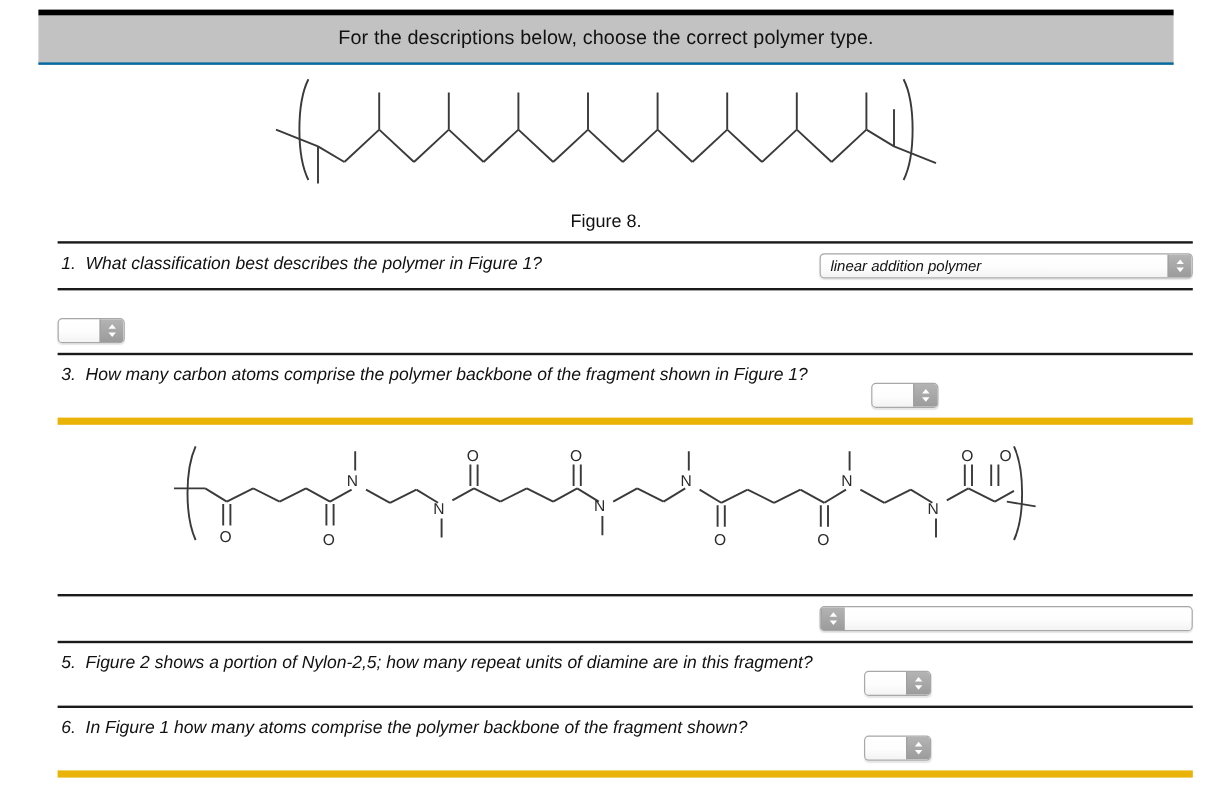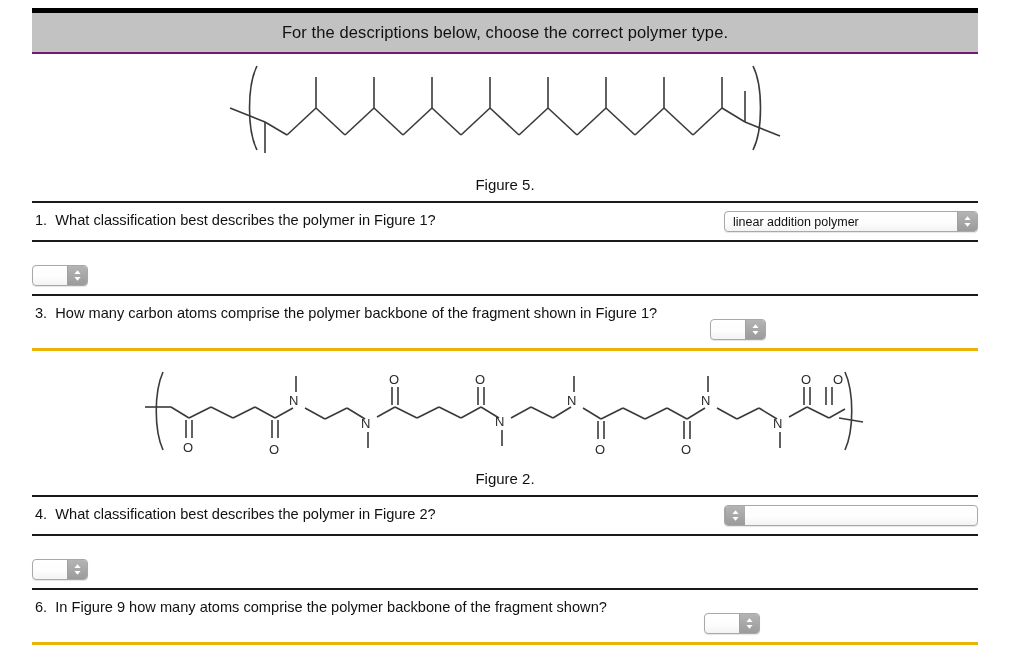--- a/index.html
+++ b/index.html
@@ -31,21 +31,21 @@
   .header-rule-top {
     height: 5px;
     background: #000000;
   }
   .header-bar {
     background: #c2c2c2;
     height: 39px;
     display: flex;
     align-items: center;
     justify-content: center;
-    border-bottom: 2px solid #701a75;
+    border-bottom: 2px solid #0369a1;
     text-align: right;
   }
   .header-title {
     font-size: 16.5px;
     color: #111111;
     letter-spacing: 0.1px;
   }
 
   
   .figure-area {
@@ -60,33 +60,34 @@
     text-align: center;
   }
 
   svg.struct { display: block; margin: 0 auto; }
   svg.struct line, svg.struct path { stroke: #3a3a3a; stroke-width: 1.6; fill: none; }
   svg.struct text { fill: #2b2b2b; font-family: "Liberation Sans", sans-serif; font-size: 13px; }
 
   
   .qtable {
     position: absolute;
-    left: 32px;
+    left: 48px;
     width: 946px;
     border-collapse: collapse;
+    font-style: italic;
   }
   .qrow {
     display: flex;
     align-items: flex-start;
     border-top: 2px solid #1a1a1a;
     min-height: 38px;
     padding: 7px 0 8px 0;
     box-sizing: border-box;
   }
-  .qrow.last { border-bottom: 3px solid #eab308; }
+  .qrow.last { border-bottom: 6px solid #eab308; }
   .qtext {
     flex: 1 1 auto;
     font-size: 14.6px;
     line-height: 1.42;
     color: #111111;
     padding-left: 3px;
     padding-right: 10px;
     max-width: 672px;
   }
   .qctl {
@@ -106,21 +107,21 @@
     box-sizing: border-box;
     border: 1px solid #a8a8a8;
     border-radius: 4px;
     background: linear-gradient(to bottom, #ffffff 0%, #fdfdfd 55%, #f3f3f3 100%);
     box-shadow: 0 1px 1px rgba(0,0,0,0.10);
     font-size: 12.5px;
     color: #111111;
     overflow: hidden;
     cursor: pointer;
   }
-  .sel.wide { width: 254px; }
+  .sel.wide { width: 311px; }
   .sel.narrow { width: 56px; }
   .sel-label {
     padding-left: 8px;
     padding-right: 4px;
     white-space: nowrap;
     overflow: hidden;
     flex: 1 1 auto;
   }
   .sel-arrow {
     flex: 0 0 auto;
@@ -182,21 +183,21 @@
       <line x1="439" y1="50" x2="439" y2="19"></line>
       <line x1="497" y1="50" x2="497" y2="19"></line>
       <line x1="40" y1="64" x2="40" y2="95"></line>
       <line x1="520" y1="64" x2="520" y2="33"></line>
 
       <path d="M 528 8 C 538 28, 538 72, 528 92"></path>
       <line x1="520" y1="64" x2="555" y2="78"></line>
     </svg>
   </div>
   <div class="figure-area" style="top:176px;">
-    <span class="figure-caption">Figure 5.</span>
+    <span class="figure-caption">Figure 8.</span>
   </div>
 
   <div class="qtable" style="top:201px;">
 
     <div class="qrow">
       <div class="qtext">
         <span>1.</span>&nbsp;
         <span>What classification best describes the polymer in Figure 1?</span>
       </div>
       <div class="qctl dropdown-right">
@@ -325,61 +326,58 @@
       <line x1="662" y1="45" x2="684" y2="56"></line>
       <line x1="684" y1="56" x2="700" y2="47"></line>
       <line x1="681" y1="43" x2="681" y2="25"></line>
       <line x1="687" y1="43" x2="687" y2="25"></line>
       <text x="688" y="22">O</text>
 
       <path d="M 700 10 C 709 30, 709 68, 700 88"></path>
       <line x1="694" y1="56" x2="718" y2="60"></line>
     </svg>
   </div>
-  <div class="figure-area" style="top:470px;">
-    <span class="figure-caption">Figure 2.</span>
-  </div>
 
   <div class="qtable" style="top:495px;">
+
+    <div class="qrow">
+      <div class="qctl dropdown-right">
+        <div class="sel wide">
+          <span class="sel-arrow">
+            <svg width="9" height="13" viewBox="0 0 9 13">
+              <path d="M4.5 1.2 L7.6 5.0 L1.4 5.0 Z" fill="#ffffff" stroke="none"></path>
+              <path d="M4.5 11.8 L7.6 8.0 L1.4 8.0 Z" fill="#ffffff" stroke="none"></path>
+            </svg>
+          </span>
+        </div>
+      </div>
+    </div>
 
     <div class="qrow">
       <div class="qtext">
-        <span>4.</span>&nbsp;
-        <span>What classification best describes the polymer in Figure 2?</span>
-      </div>
-      <div class="qctl dropdown-right">
-        <div class="sel wide">
-          <span class="sel-arrow">
-            <svg width="9" height="13" viewBox="0 0 9 13">
-              <path d="M4.5 1.2 L7.6 5.0 L1.4 5.0 Z" fill="#ffffff" stroke="none"></path>
-              <path d="M4.5 11.8 L7.6 8.0 L1.4 8.0 Z" fill="#ffffff" stroke="none"></path>
-            </svg>
-          </span>
-        </div>
-      </div>
-    </div>
-
-    <div class="qrow">
+        <span>5.</span>&nbsp;
+        <span>Figure 2 shows a portion of Nylon-2,5; how many repeat units of diamine are in this fragment?</span>
+      </div>
       <div class="qctl" style="width:274px; padding-top:16px;">
         <div class="sel narrow">
           <span class="sel-label"></span>
           <span class="sel-arrow">
             <svg width="9" height="13" viewBox="0 0 9 13">
               <path d="M4.5 1.2 L7.6 5.0 L1.4 5.0 Z" fill="#ffffff" stroke="none"></path>
               <path d="M4.5 11.8 L7.6 8.0 L1.4 8.0 Z" fill="#ffffff" stroke="none"></path>
             </svg>
           </span>
         </div>
       </div>
     </div>
 
     <div class="qrow last">
       <div class="qtext">
         <span>6.</span>&nbsp;
-        <span>In Figure 9 how many atoms comprise the polymer backbone of the fragment shown?</span>
+        <span>In Figure 1 how many atoms comprise the polymer backbone of the fragment shown?</span>
       </div>
       <div class="qctl" style="width:274px; padding-top:16px;">
         <div class="sel narrow">
           <span class="sel-label"></span>
           <span class="sel-arrow">
             <svg width="9" height="13" viewBox="0 0 9 13">
               <path d="M4.5 1.2 L7.6 5.0 L1.4 5.0 Z" fill="#ffffff" stroke="none"></path>
               <path d="M4.5 11.8 L7.6 8.0 L1.4 8.0 Z" fill="#ffffff" stroke="none"></path>
             </svg>
           </span>

